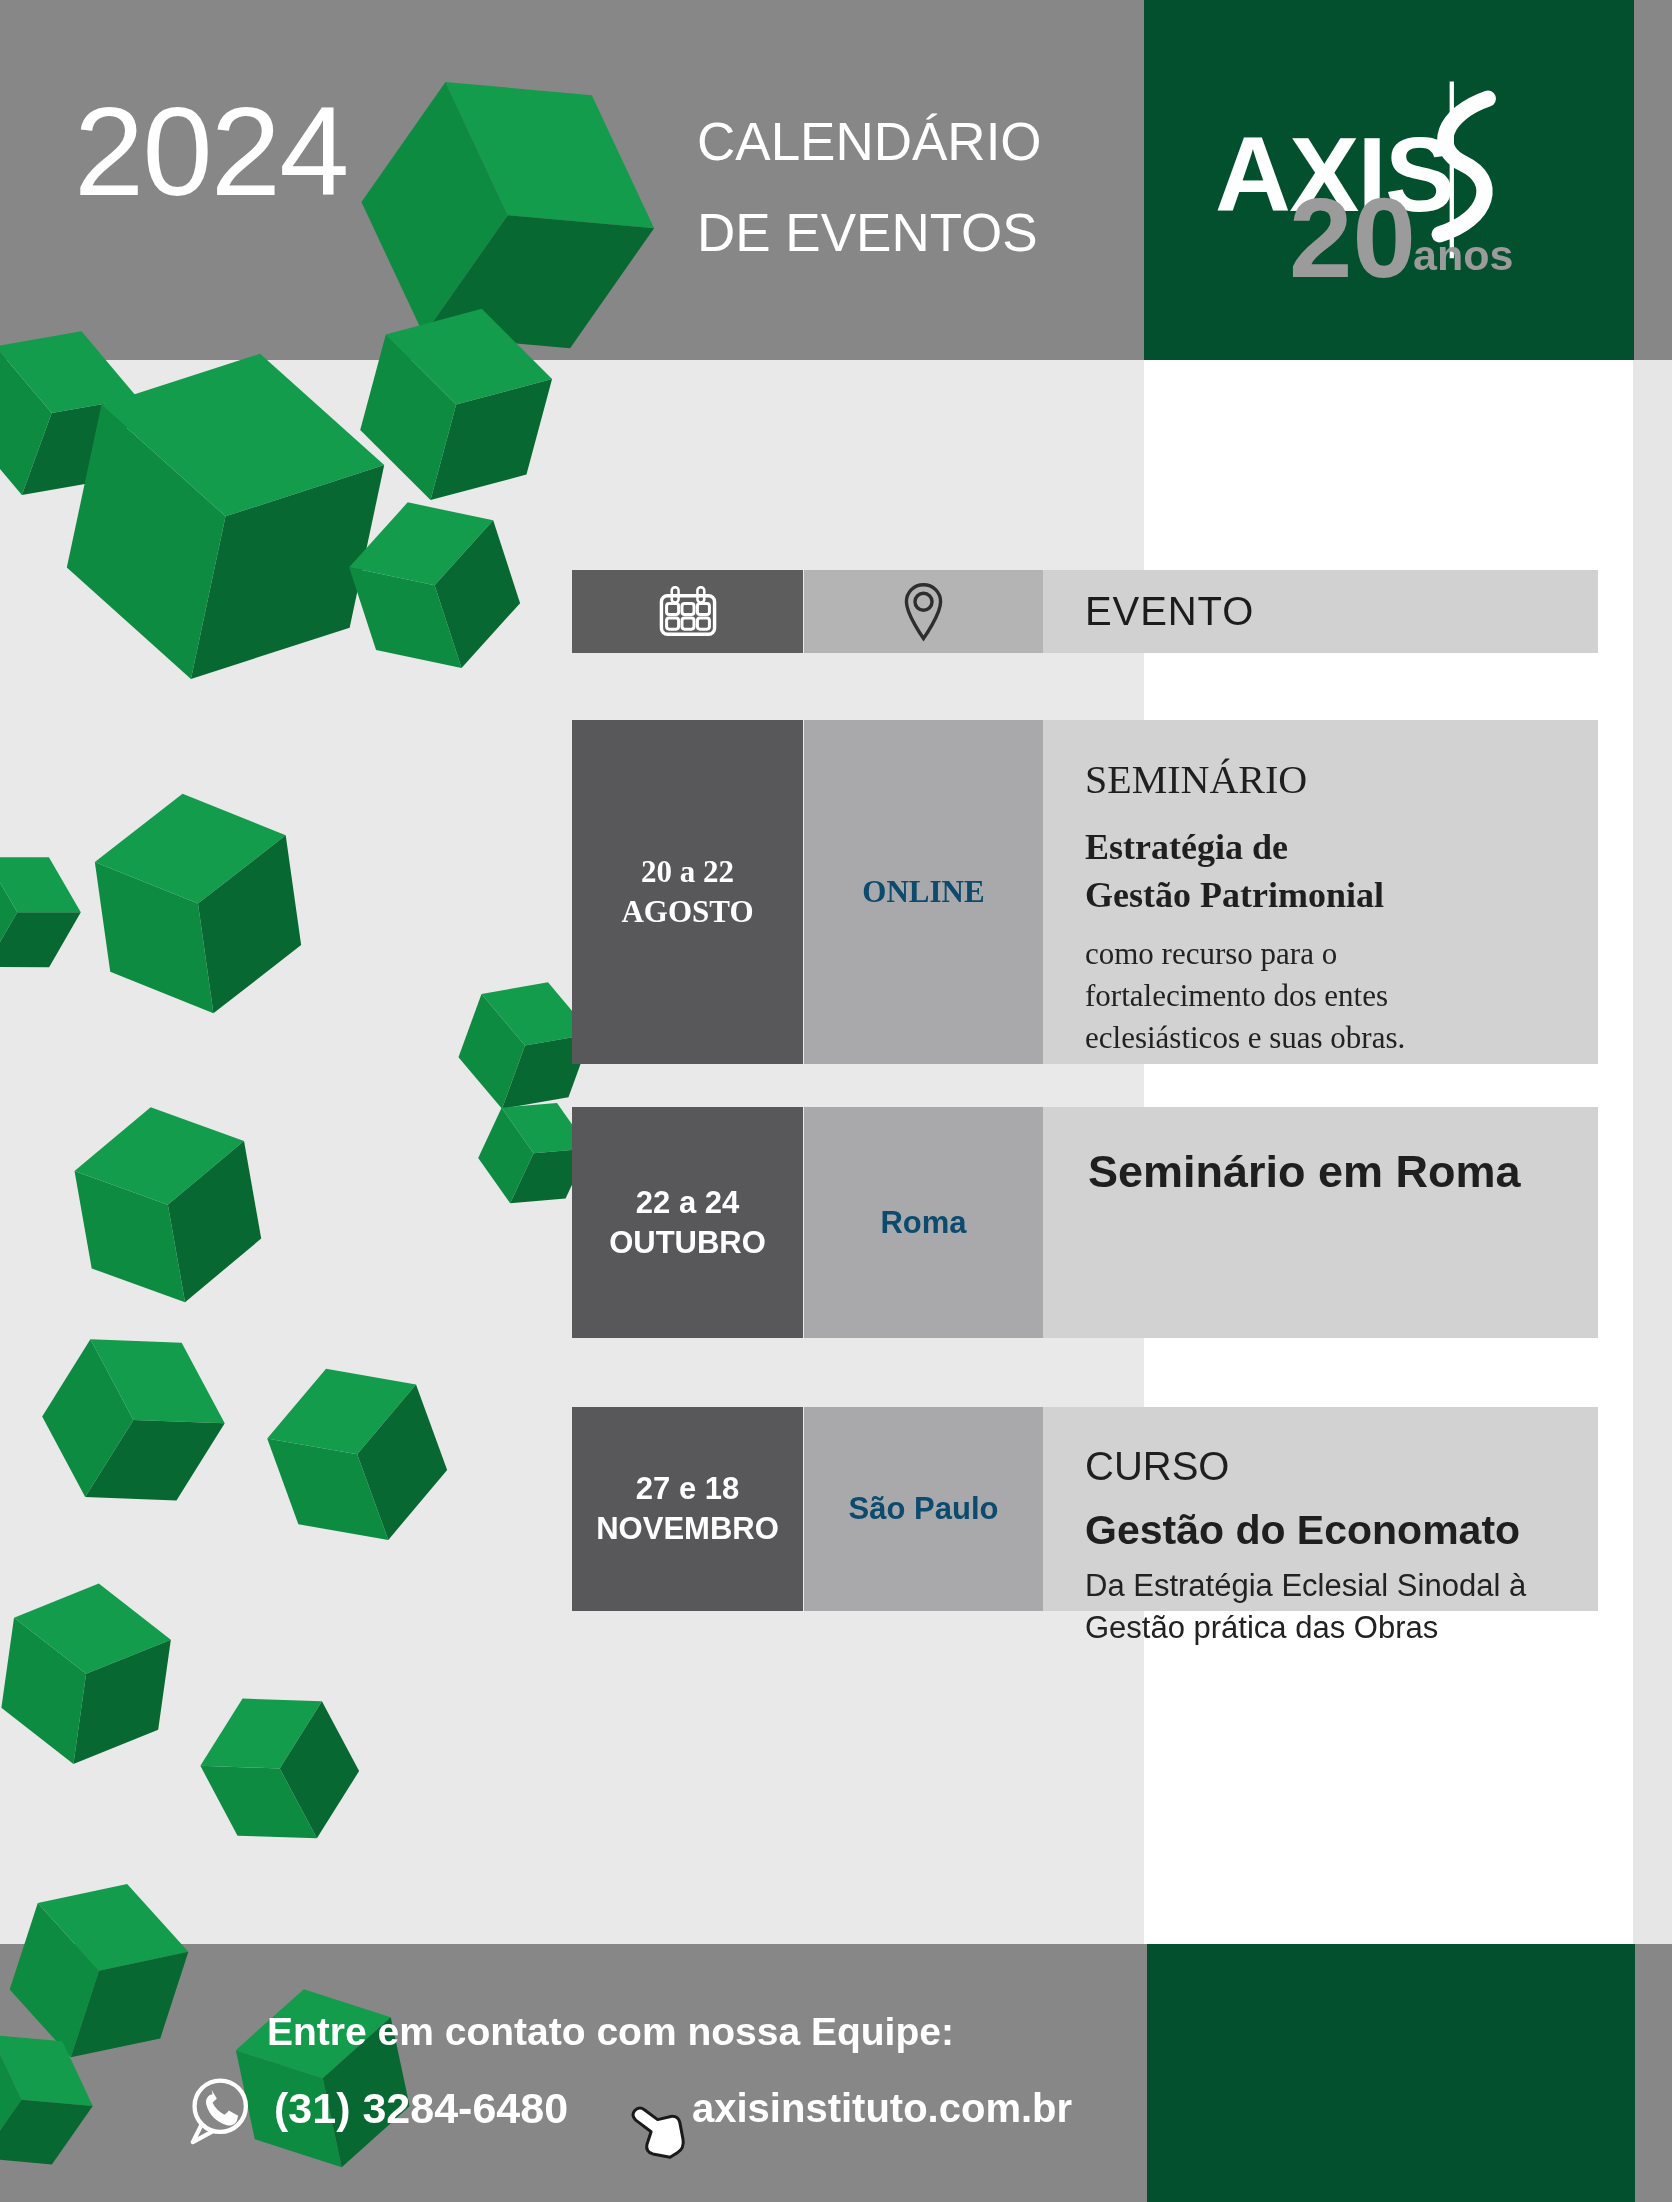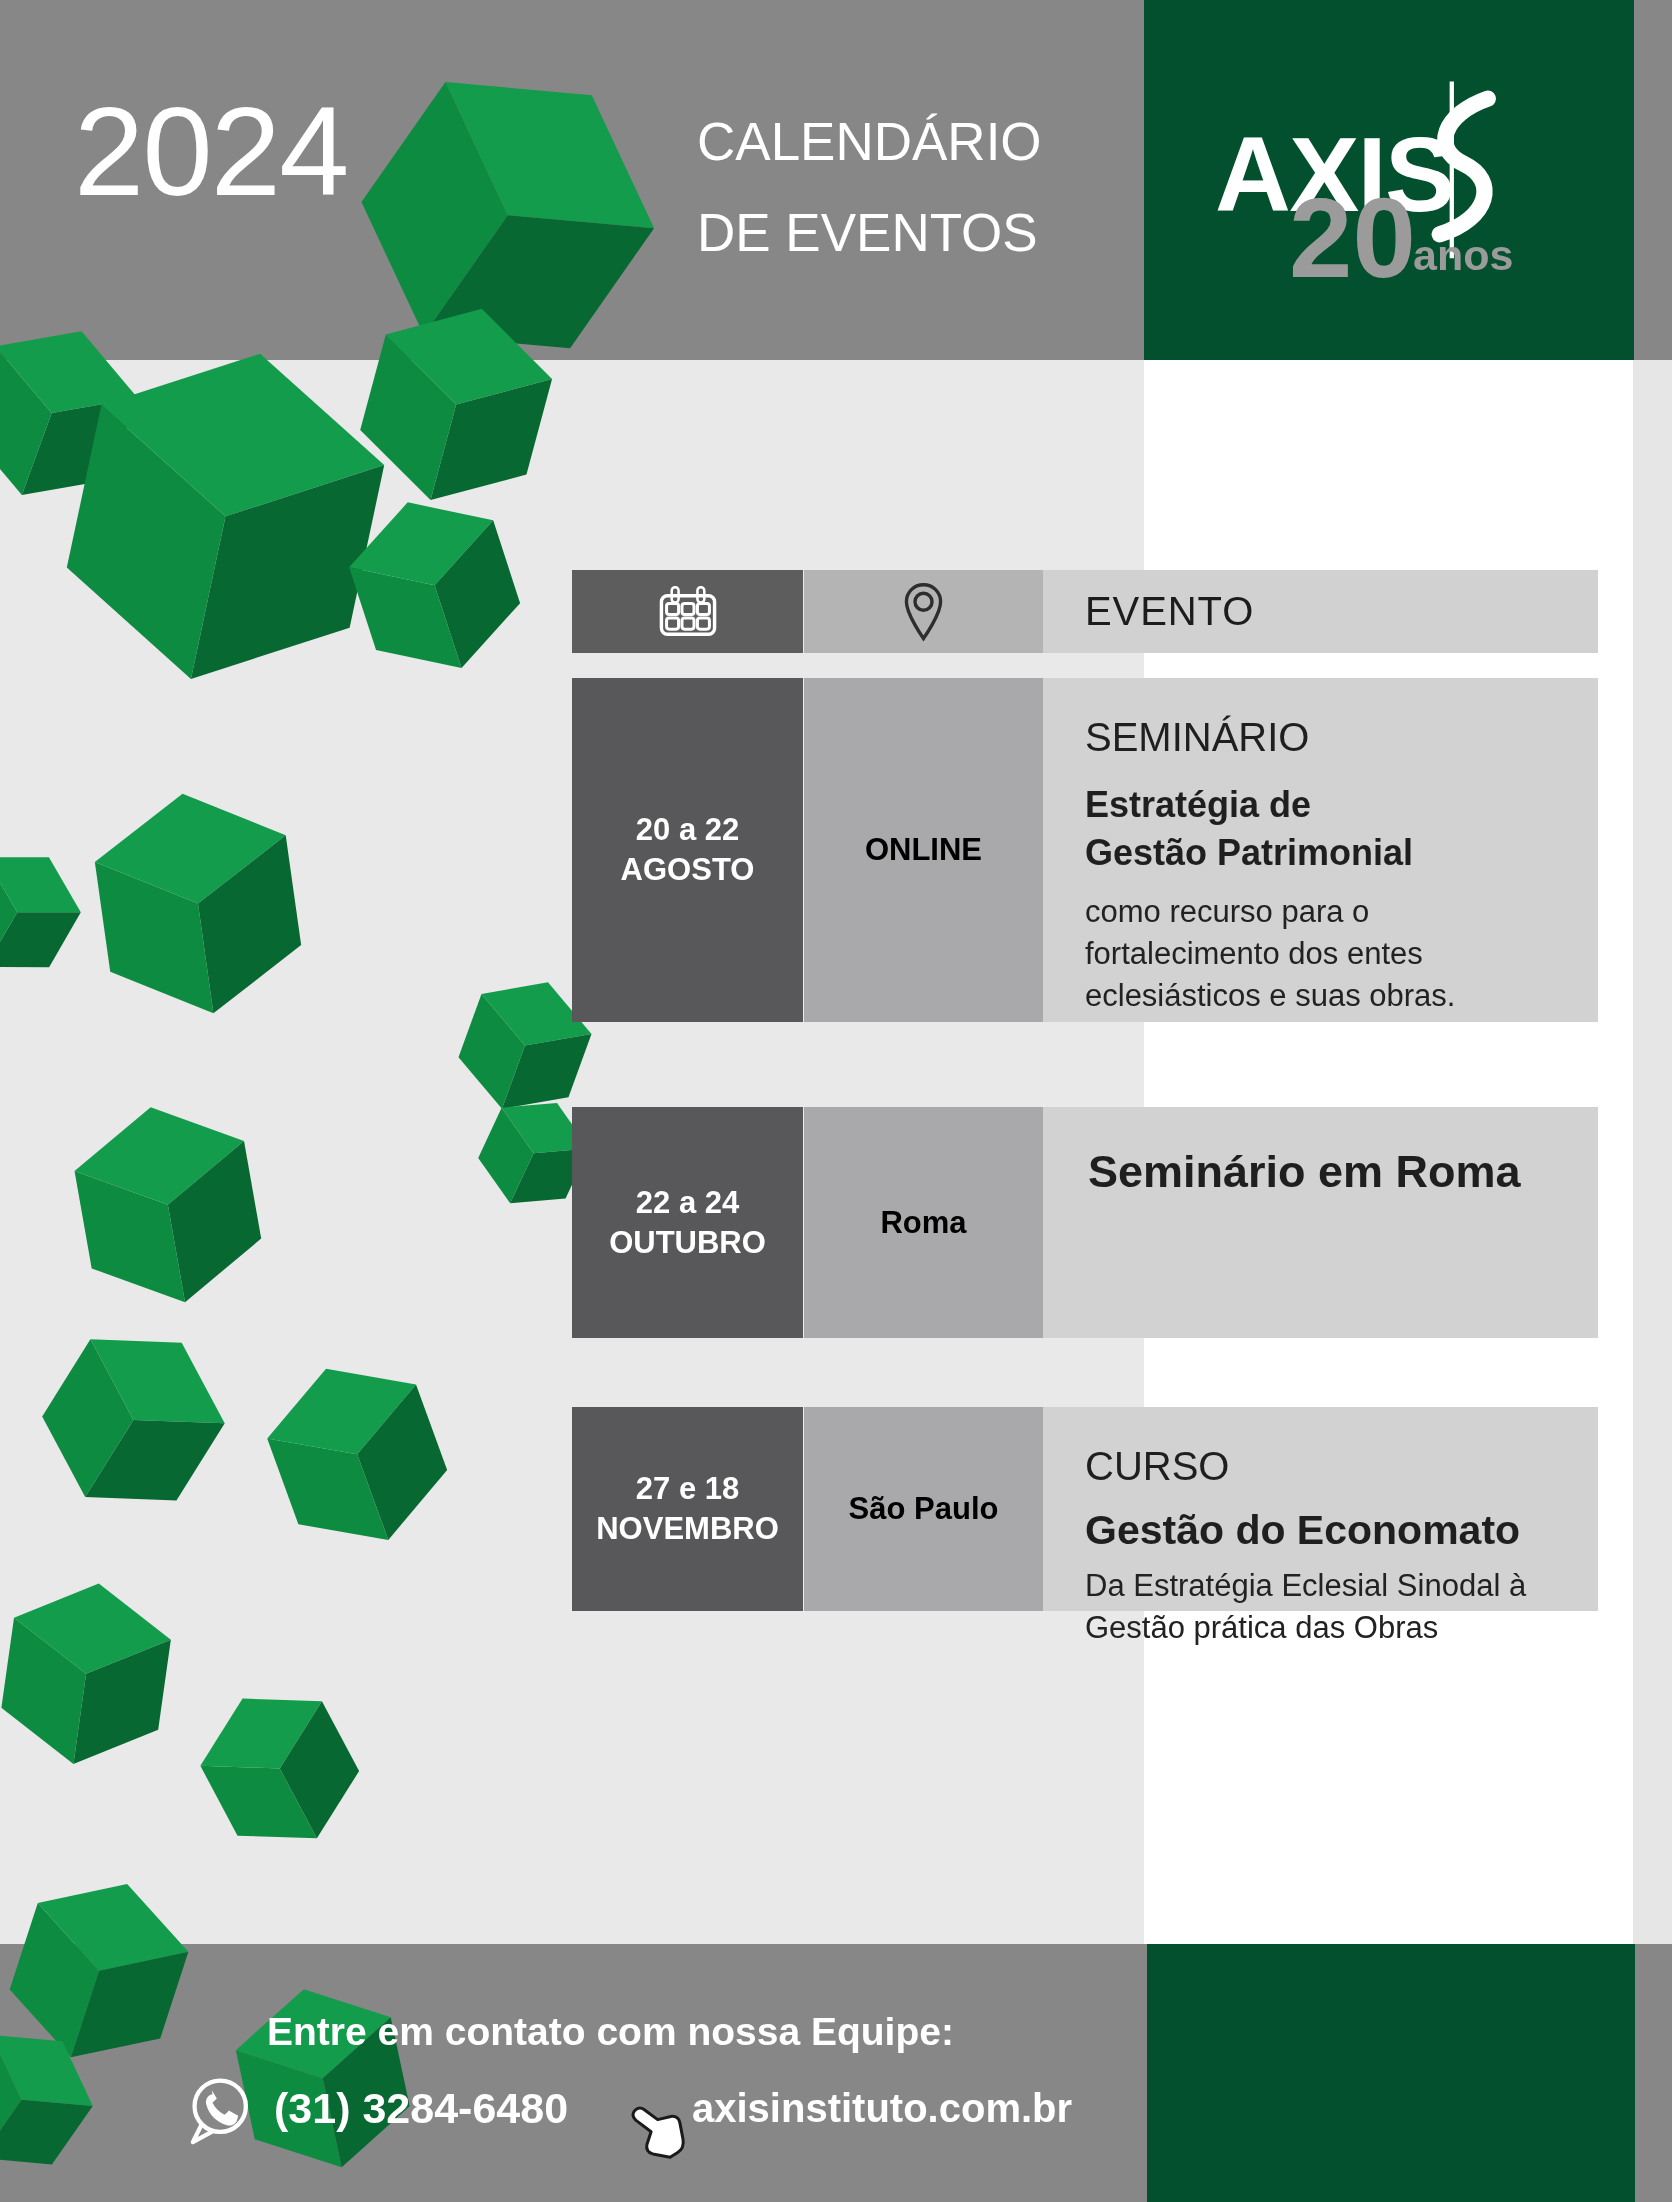--- a/index.html
+++ b/index.html
@@ -22,24 +22,24 @@
   .year{position:absolute;left:74px;top:79px;font-size:126px;letter-spacing:-1.7px;color:#ffffff;z-index:4;}
   .doc-title{position:absolute;left:697px;top:96px;color:#ffffff;font-size:53px;line-height:91px;z-index:4;}
   
   .logo-axis{position:absolute;left:1215px;top:115px;font-size:105px;font-weight:800;letter-spacing:-1.7px;color:#ffffff;z-index:4;}
   .logo-s{position:absolute;left:1402px;top:76px;z-index:5;}
   .logo-20{position:absolute;left:1289px;top:172px;font-size:114px;font-weight:700;color:#9b9b9b;z-index:6;}
   .logo-anos{position:absolute;left:1413px;top:231px;font-size:43px;font-weight:700;color:#9b9b9b;z-index:6;}
   
   .cell{position:absolute;z-index:5;box-sizing:border-box;}
   .c-date{left:572px;width:231px;background:#58585a;color:#ffffff;display:flex;flex-direction:column;align-items:center;justify-content:center;font-weight:700;font-size:31px;line-height:40px;text-align:center;}
-  .c-loc{left:804px;width:239px;background:#a9a9ab;display:flex;align-items:center;justify-content:center;font-weight:700;font-size:31px;color:#000000;}
+  .c-loc{left:804px;width:239px;background:#a9a9ab;display:flex;align-items:center;justify-content:center;font-weight:700;font-size:31px;color:#0c4a6e;}
   .c-event{left:1043px;width:555px;background:#d2d2d3;display:flex;flex-direction:column;align-items:flex-start;justify-content:flex-start;padding:38px 25px 0 42px;color:#1f1f1f;}
   .y-h{top:570px;height:83px;}
-  .y-0{top:678px;height:344px;}
+  .y-0{top:720px;height:344px;font-family:Liberation Serif, serif;}
   .y-1{top:1107px;height:231px;}
   .y-2{top:1407px;height:204px;}
   .c-date.hdr{background:#5d5d5d;}
   .c-loc.hdr{background:#b4b4b5;}
   .c-event.hdr{background:#d1d1d1;justify-content:center;padding-top:0;}
   .evento-label{font-size:40px;letter-spacing:0.9px;color:#1c1c1c;}
   .kicker{font-size:40px;line-height:43px;font-weight:400;margin:0 0 22.4px 0;}
   .r2 .kicker{font-size:40px;margin-bottom:17px;}
   .ev-title{font-size:36px;line-height:48px;font-weight:700;white-space:pre-line;margin:0 0 13.8px 0;}
   .r1 .ev-title{font-size:45px;margin:3px;}

